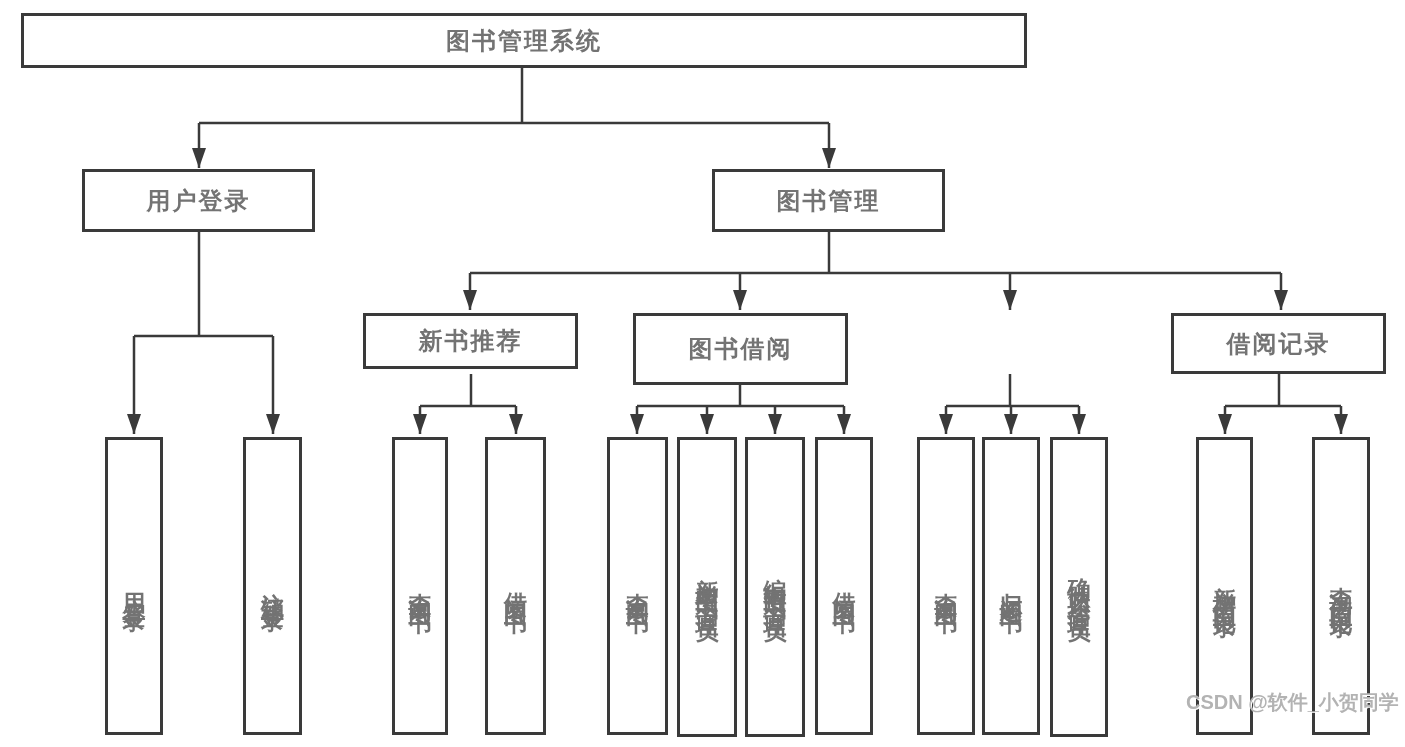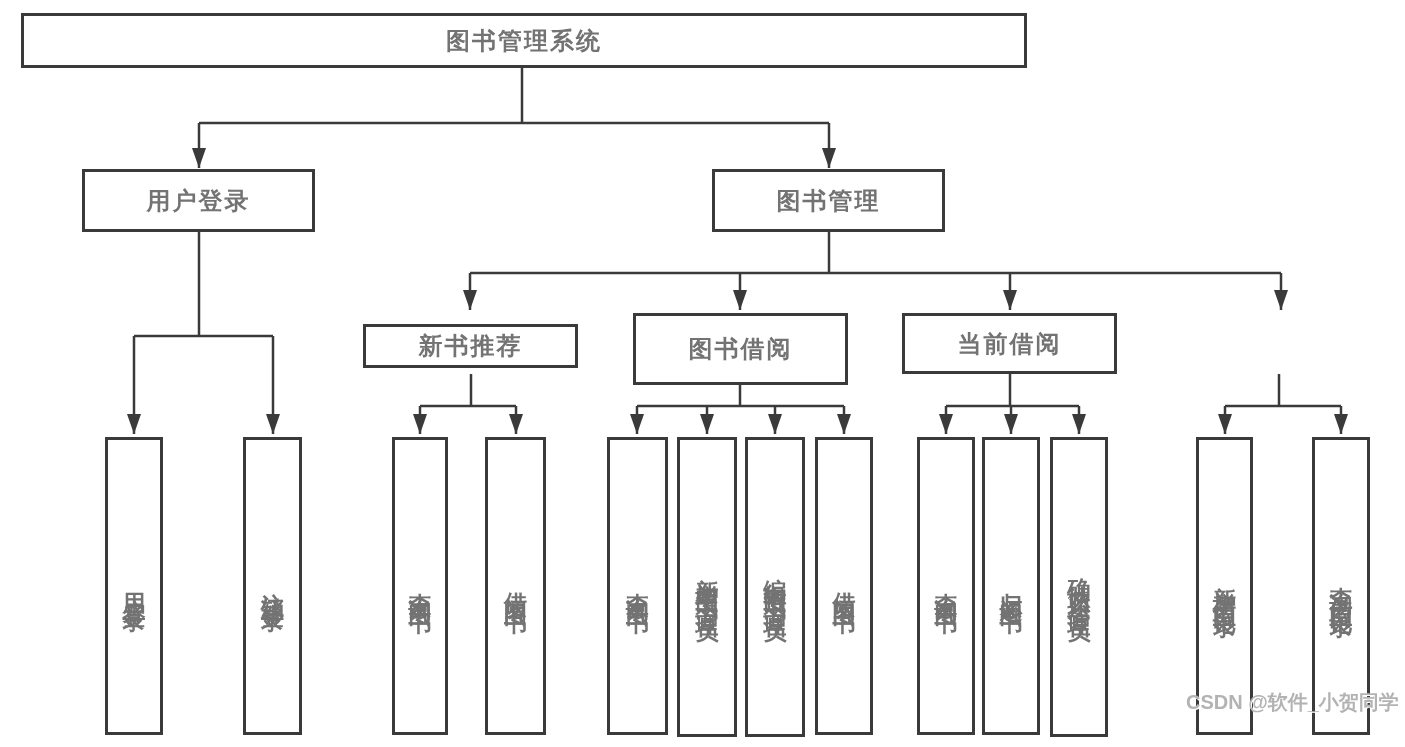--- a/index.html
+++ b/index.html
@@ -107,23 +107,23 @@
       <path d="M1225,406 V434" marker-end="url(#arrow)"></path>
       <path d="M1341,406 V434" marker-end="url(#arrow)"></path>
     </g>
   </svg>
 
   <div class="node h" style="left:21px;top:13px;width:1006px;height:55px">图书管理系统</div>
 
   <div class="node h" style="left:82px;top:169px;width:233px;height:63px">用户登录</div>
   <div class="node h" style="left:712px;top:169px;width:233px;height:63px">图书管理</div>
 
-  <div class="node h" style="left:363px;top:324px;width:215px;height:44px">新书推荐</div>
+  <div class="node h" style="left:363px;top:313px;width:215px;height:56px">新书推荐</div>
   <div class="node h" style="left:633px;top:313px;width:215px;height:72px">图书借阅</div>
-  <div class="node h" style="left:902px;top:313px;width:215px;height:61px">当前借阅</div>
+  <div class="node h" style="left:1171px;top:313px;width:215px;height:61px">借阅记录</div>
 
   <div class="node v" style="left:105px;top:437px;width:58px;height:298px">用户登录</div>
   <div class="node v" style="left:243px;top:437px;width:59px;height:298px">注销登录</div>
 
   <div class="node v" style="left:392px;top:437px;width:56px;height:298px">查询图书</div>
   <div class="node v" style="left:485px;top:437px;width:61px;height:298px">借阅图书</div>
 
   <div class="node v" style="left:607px;top:437px;width:61px;height:298px">查询图书</div>
   <div class="node v" style="left:677px;top:437px;width:60px;height:300px">新增图书（管理员）</div>
   <div class="node v" style="left:745px;top:437px;width:60px;height:300px">编辑图书（管理员）</div>

